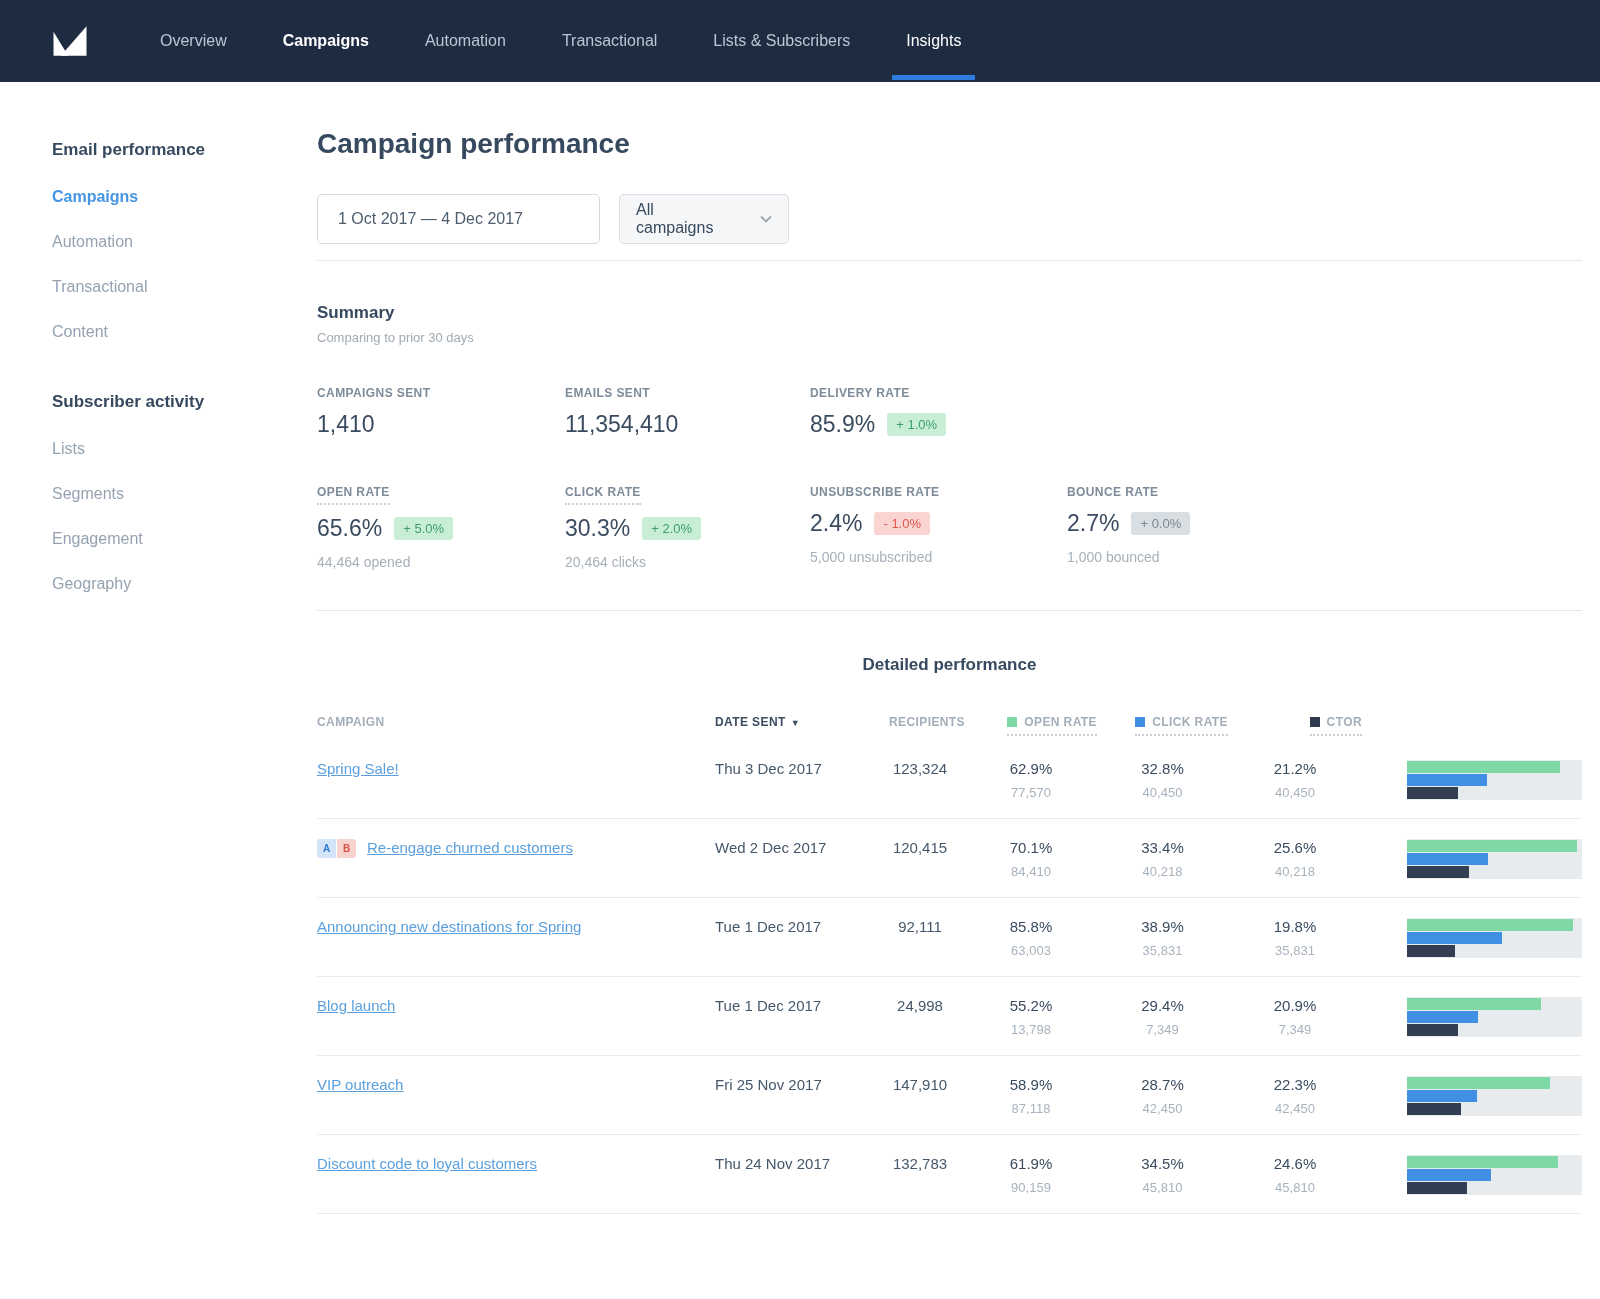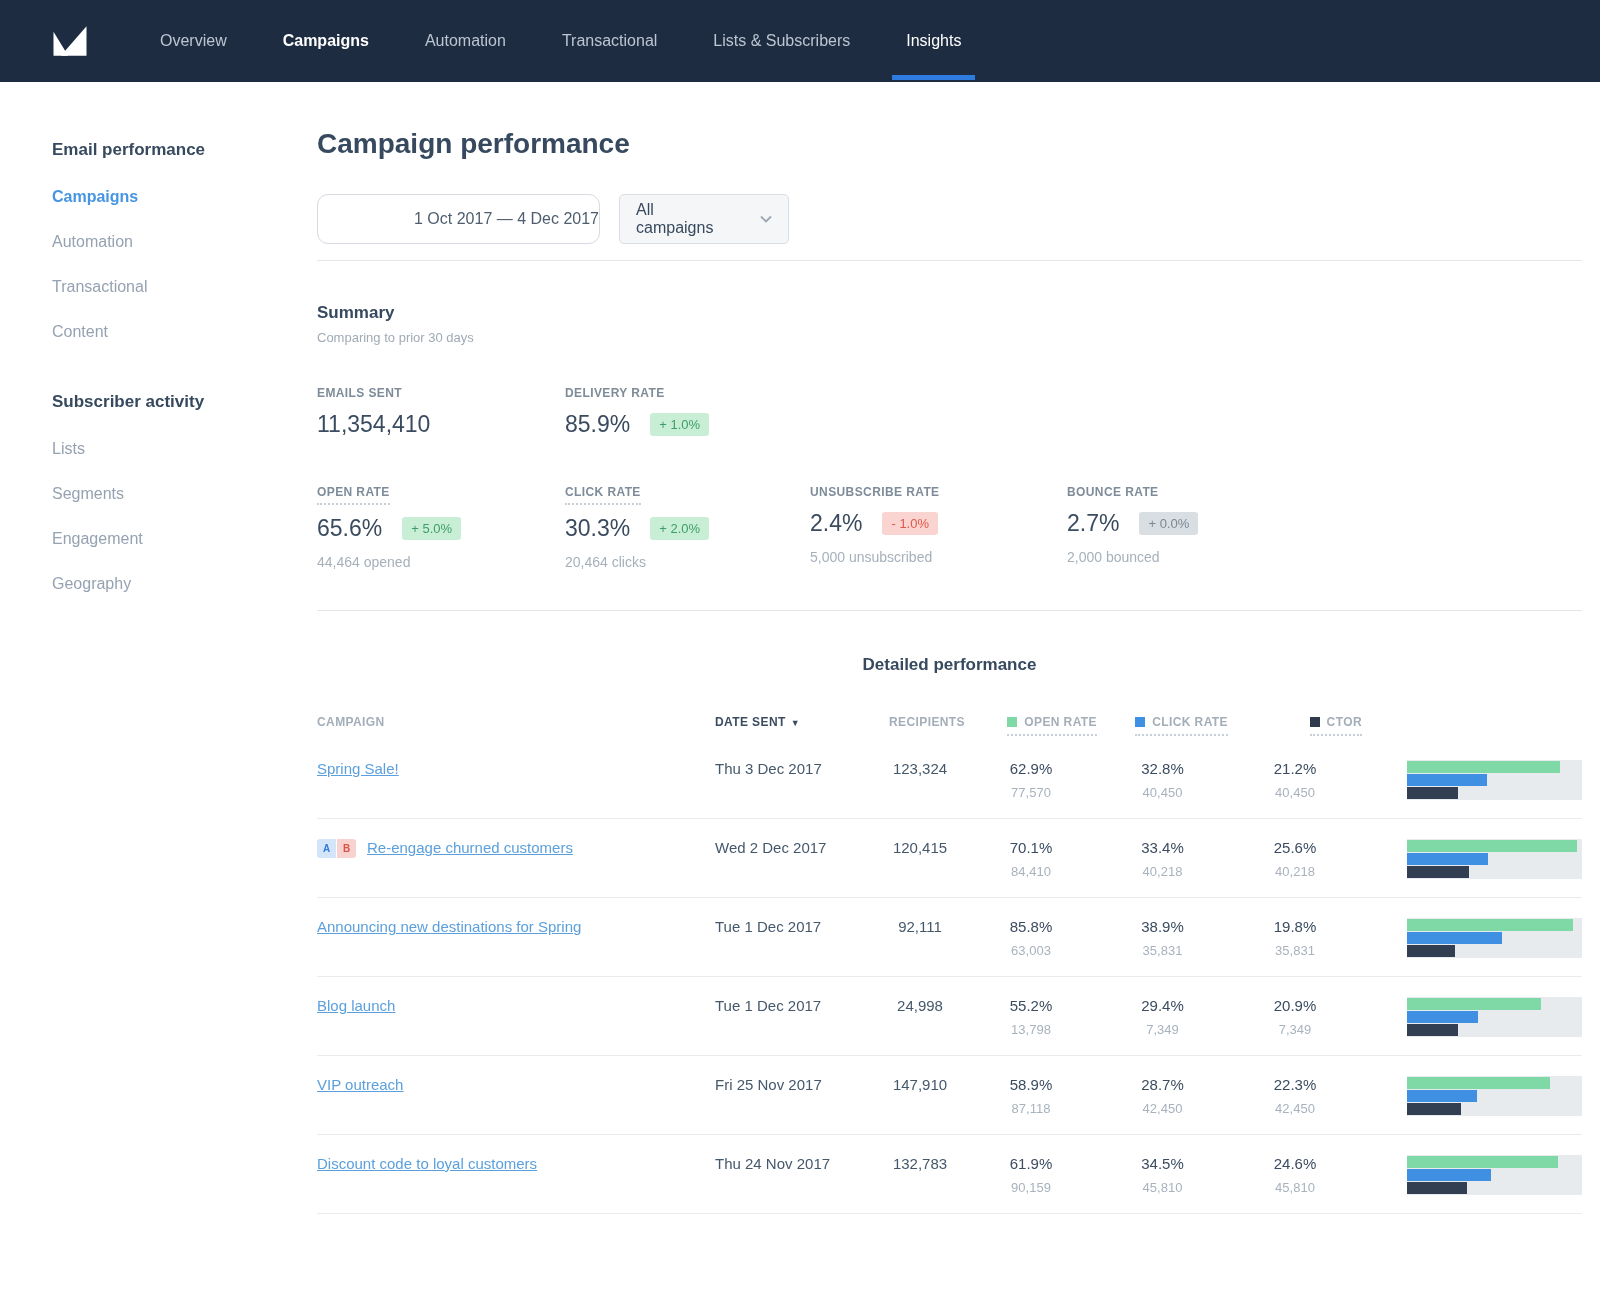--- a/index.html
+++ b/index.html
@@ -21,43 +21,43 @@
   .sidebar { width:265px; padding:58px 0 0 52px; flex:none; }
   .side-head { font-size:17px; font-weight:700; color:#36495e; margin-bottom:28px; }
   .side-item { font-size:16px; color:#95a2b1; margin-bottom:27px; cursor:pointer; }
   .side-item.active { color:#4695e2; font-weight:700; }
   .side-gap { height:24px; }
   .main { flex:1; padding:46px 32px 0 52px; }
 
   
   .page-title { font-size:28px; font-weight:700; color:#36495e; margin-bottom:34px; }
   .filters { display:flex; gap:19px; align-items:center; }
-  .date-input { width:283px; height:50px; border:1px solid #d5dbe1; border-radius:11px; background:#fff;
-                font-family:"Liberation Sans",sans-serif; font-size:16px; color:#4e5e6e; padding:0 0 0 20px; outline:none;text-align:right; }
+  .date-input { width:283px; height:50px; border:1px solid #d5dbe1; border-radius:5px; background:#fff;
+                font-family:"Liberation Sans",sans-serif; font-size:16px; color:#4e5e6e; padding:0 0 0 20px; outline:none; }
   .dropdown { height:50px; background:#f5f6f8; border:1px solid #d9dee4; border-radius:5px;
               display:flex; align-items:center; justify-content:space-between; padding:0 16px; cursor:pointer; }
   .dd-campaigns { width:170px;gap:13px; }
   .dd-lists { width:209px; }
   .dropdown span { font-size:16px; color:#36495e; }
   .chev { width:12px; height:8px; margin-left:12px; flex:none; }
   .divider { border:none; border-top:1px solid #e3e7ea; margin-top:16px; }
   .divider2 { border:none; border-top:1px solid #e3e7ea; margin-top:40px; }
 
   
   .section-title { font-size:17px; font-weight:700; color:#36495e; }
   .summary { margin-top:42px; }
   .summary-sub { font-size:13px; color:#a0aab5; margin-top:7px; }
   .mgrid { display:grid; grid-template-columns:248px 245px 257px 1fr; }
   .mgrid.r1 { margin-top:38px; }
   .mgrid.r2 { margin-top:44px; }
   .mlabel { font-size:12px; font-weight:700; color:#7e8c9a; letter-spacing:0.4px; display:inline-block; }
   .mlabel.dotted { border-bottom:2px dotted #c7d0d8; padding-bottom:4px; }
   .mvalue-row { margin-top:10px; display:flex; align-items:center; }
   .mvalue { font-size:23px; color:#3a4b5f; }
-  .badge { font-size:13px; border-radius:3px; padding:4px 9px; margin-left:20px; white-space:nowrap; }
+  .badge { font-size:13px; border-radius:3px; padding:4px 9px; margin-left:12px; white-space:nowrap; }
   .badge.positive { background:#c9eed6; color:#3f9e68; }
   .badge.negative { background:#f9d4d0; color:#e2574c; }
   .badge.neutral  { background:#d9dee3; color:#7b8895; }
   .msub { font-size:14px; color:#a6b0ba; margin-top:12px; }
 
   
   .detailed-title { margin-top:44px;text-align:center; }
   .tgrid { display:grid; grid-template-columns:398px 160px 90px 132px 131px 134px 220px; align-items:start; }
   .thead { margin-top:40px; font-size:12px; letter-spacing:0.4px; color:#a3aeb9; font-weight:700; }
   .th { white-space:nowrap; }
@@ -137,20 +137,26 @@
         </div>
       </div>
       <hr class="divider">
 
       <div class="summary">
         <div class="section-title">Summary</div>
         <div class="summary-sub">Comparing to prior 30 days</div>
 
         <div class="mgrid r1">
           <div>
+            <span class="mlabel">CAMPAIGNS SENT</span>
+            <div class="mvalue-row">
+                <span class="mvalue">1,410</span>
+              </div>
+          </div>
+          <div>
             <span class="mlabel">EMAILS SENT</span>
             <div class="mvalue-row">
                 <span class="mvalue">11,354,410</span>
               </div>
           </div>
           <div>
             <span class="mlabel">DELIVERY RATE</span>
             <div class="mvalue-row">
               <span class="mvalue">85.9%</span>
               <span class="badge positive">+ 1.0%</span>
@@ -182,21 +188,21 @@
               <span class="badge negative">- 1.0%</span>
             </div>
             <div class="msub">5,000 unsubscribed</div>
           </div>
           <div>
             <span class="mlabel">BOUNCE RATE</span>
             <div class="mvalue-row">
               <span class="mvalue">2.7%</span>
               <span class="badge neutral">+ 0.0%</span>
             </div>
-            <div class="msub">2,000 bounced</div>
+            <div class="msub">1,000 bounced</div>
           </div>
         </div>
       </div>
 
       <hr class="divider2">
 
       <div class="section-title detailed-title">Detailed performance</div>
 
       <div class="tgrid thead">
         <div class="th">CAMPAIGN</div>

